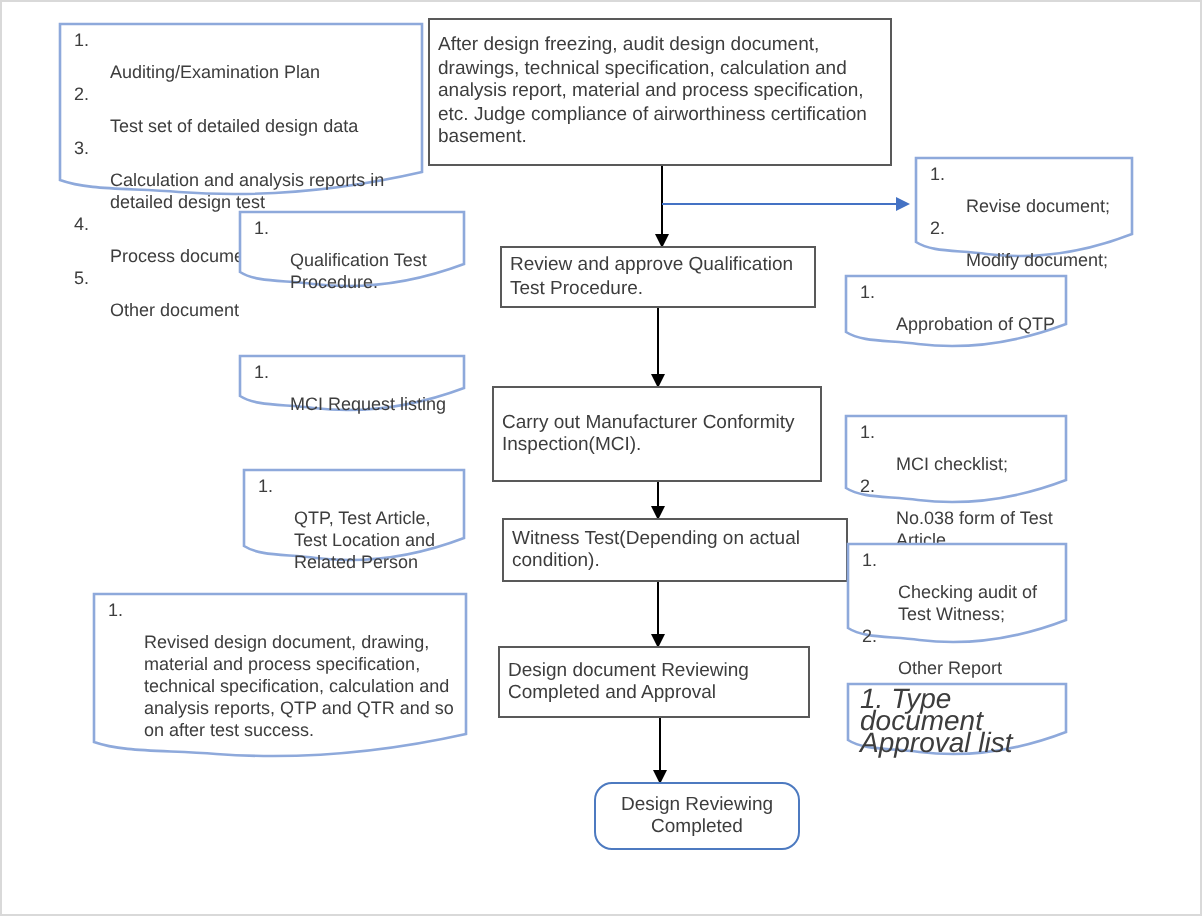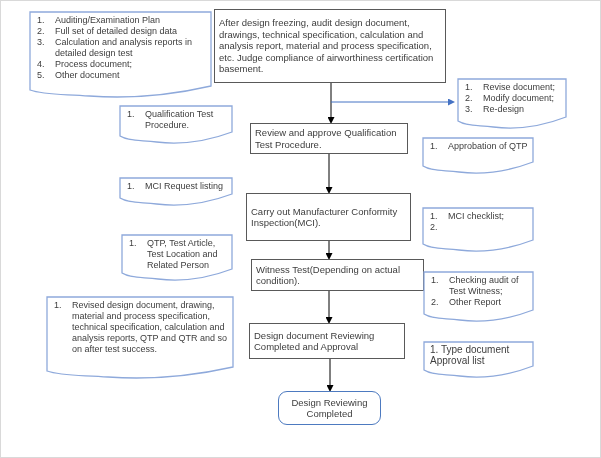--- a/index.html
+++ b/index.html
@@ -22,32 +22,33 @@
     padding:2px 4px;
   }
   .terminator{
     border:1.3px solid #4d7ac0;
     border-radius:9px;
     background:#ffffff;
     display:flex;align-items:center;justify-content:center;
     text-align:center;
     font-size:9.5px;line-height:11.5px;
     padding:2px 4px;
+    margin-left:19px;
   }
   .doc{background:transparent;}
   .doc > svg.docshape{position:absolute;left:0;top:0;width:100%;height:100%;display:block;}
   .doc-content{
     position:relative;
     padding:4px 4px 0 8px;
     font-size:9px;line-height:11px;
   }
-  .doc-text{position:relative;padding:3px 4px 0 7px;font-size:10px;line-height:11px;}
+  .doc-text{position:relative;padding:3px 4px 0 7px;font-size:14px;line-height:11px;font-style:italic;}
   .li{display:flex;align-items:flex-start;}
   .li .num{flex:0 0 10px;margin-right:8px;text-align:left;}
-  .li .itxt{flex:1 1 auto;}
+  .li .itxt{flex:1 1 auto;margin-top:16px;}
   #connectors{position:absolute;left:0;top:0;width:601px;height:458px;pointer-events:none;}
 </style>
 </head>
 <body>
 
 <div id="canvas">
 
   <svg id="connectors" viewBox="0 0 601 458">
       <defs>
         <marker id="ah0" markerWidth="7" markerHeight="7" refX="0" refY="3.5" orient="auto" markerUnits="userSpaceOnUse">
@@ -81,21 +82,21 @@
       <svg class="docshape" viewBox="0 0 183 88">
         <path d="M1,1 L182,1 L182,75 C142.74,84 100.65,88 60.39,85 C32.94,83 14.64,84 1,79 Z" fill="#ffffff" stroke="#8ea9db" stroke-width="1.3"></path>
       </svg>
     <div class="doc-content">
         <div class="li">
           <span class="num">1.</span>
           <span class="itxt">Auditing/Examination Plan</span>
         </div>
         <div class="li">
           <span class="num">2.</span>
-          <span class="itxt">Full set of detailed design data</span>
+          <span class="itxt">Test set of detailed design data</span>
         </div>
         <div class="li">
           <span class="num">3.</span>
           <span class="itxt">Calculation and analysis reports in detailed design test</span>
         </div>
         <div class="li">
           <span class="num">4.</span>
           <span class="itxt">Process document;</span>
         </div>
         <div class="li">
@@ -177,20 +178,21 @@
       <svg class="docshape" viewBox="0 0 112 46">
         <path d="M1,1 L111,1 L111,33 C87.36,42 61.60000000000001,46 36.96,43 C20.16,41 8.96,42 1,37 Z" fill="#ffffff" stroke="#8ea9db" stroke-width="1.3"></path>
       </svg>
     <div class="doc-content">
         <div class="li">
           <span class="num">1.</span>
           <span class="itxt">MCI checklist;</span>
         </div>
         <div class="li">
           <span class="num">2.</span>
+          <span class="itxt">No.038 form of Test Article</span>
         </div>
       </div>
   </div>
 
   <div class="node doc" style="left:120px;top:233px;width:112px;height:48px">
       <svg class="docshape" viewBox="0 0 112 48">
         <path d="M1,1 L111,1 L111,35 C87.36,44 61.60000000000001,48 36.96,45 C20.16,43 8.96,44 1,39 Z" fill="#ffffff" stroke="#8ea9db" stroke-width="1.3"></path>
       </svg>
     <div class="doc-content">
         <div class="li">

